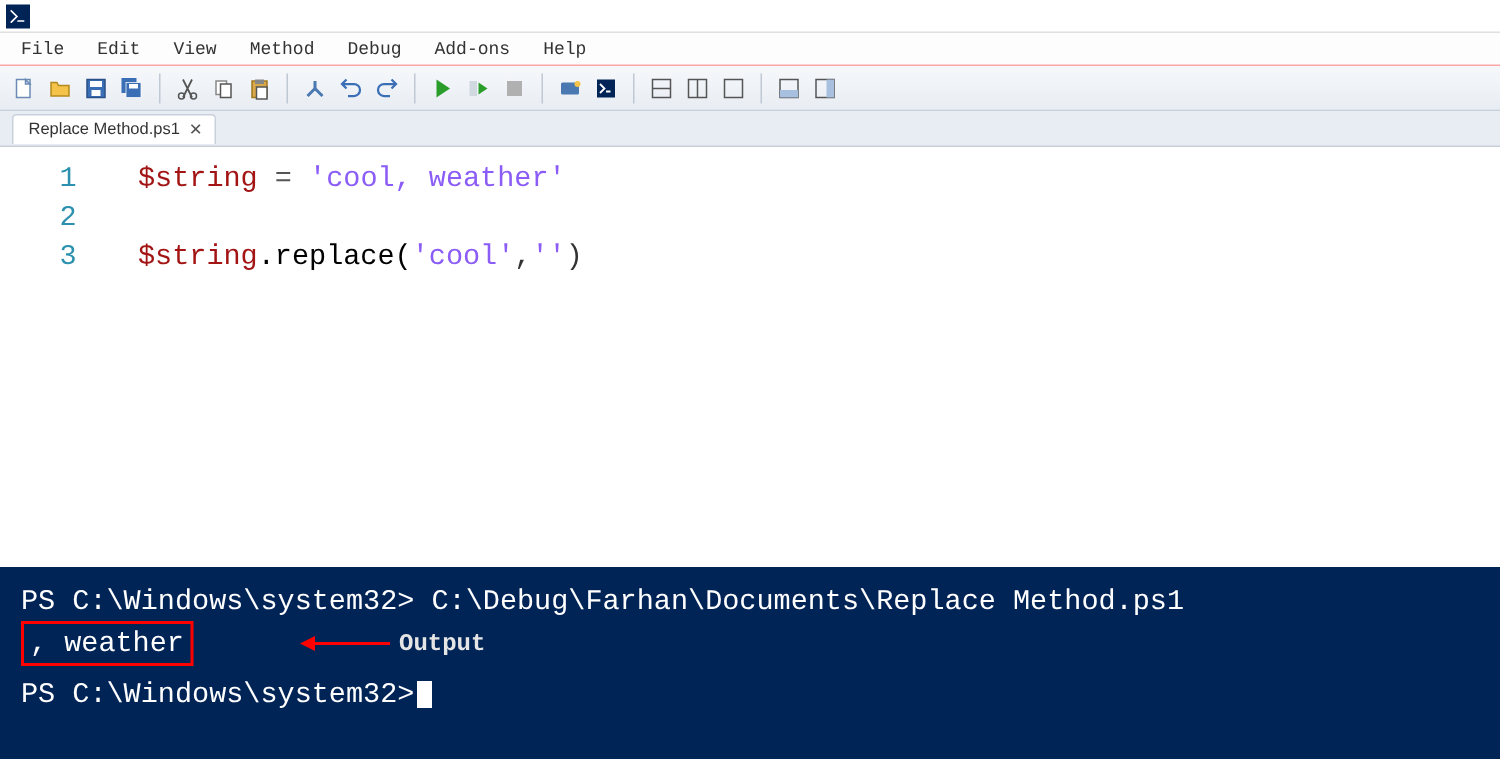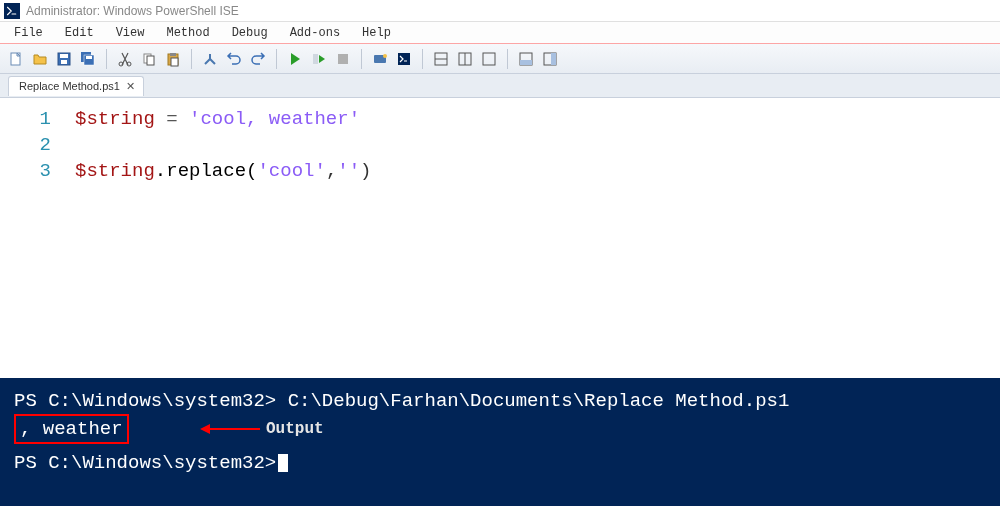--- a/index.html
+++ b/index.html
@@ -18,21 +18,21 @@
 .tbtn svg { width: 16px; height: 16px; }
 
 .tabbar { height: 24px; background: #e8edf3; display: flex; align-items: center; border-bottom: 1px solid #c8d0dc; padding-left: 8px; }
 .tab { background: #fff; border: 1px solid #c8d0dc; border-bottom: none; padding: 3px 8px 3px 10px; font-size: 11px; color: #333; display: flex; align-items: center; gap: 6px; border-radius: 3px 3px 0 0; }
 .tab-close { font-size: 11px; color: #555; cursor: pointer; }
 
 .editor { background: #fff; height: 280px; padding: 8px 0; font-family: Consolas, 'Courier New', monospace; font-size: 19px; overflow: hidden; }
 .code-line { display: flex; align-items: baseline; line-height: 26px; }
 .gutter { width: 75px; text-align: right; padding-right: 24px; color: #2b91af; font-size: 19px; user-select: none; }
 .code { white-space: pre; }
-.tok-var { color: #a31515; }
+.tok-var { color: #a31515; margin-left: 17px; }
 .tok-op { color: #555; }
 .tok-str { color: #8b5cf6; }
 .tok-method { color: #000000; }
 .tok-paren { color: #333; }
 
 .console { background: #012456; color: #fff; font-family: Consolas, 'Courier New', monospace; font-size: 19px; padding: 10px 14px; height: 128px; position: relative; line-height: 26px; }
 .console .prompt { color: #fff; }
 .console .cmd { color: #fff; }
 .output-box { border: 2px solid #ff0000; display: inline-block; padding: 0 4px; position: relative; }
 .annot-arrow { position: absolute; left: 200px; top: 38px; display: flex; align-items: center; color: #e5e5e5; font-weight: bold; font-size: 16px; }
@@ -41,21 +41,20 @@
 </style>
 </head>
 <body>
 
 <div class="titlebar">
   <span class="titlebar-icon">
     <svg viewBox="0 0 16 16">
         <path d="M2 3 L7 8 L2 13 M8 12 L13 12" stroke="#fff" stroke-width="1.5" fill="none" stroke-linecap="round"></path>
       </svg>
   </span>
-  <span>Administrator: Windows PowerShell ISE</span>
 </div>
 
 <div class="menubar">
   <span class="menu-item">File</span>
   <span class="menu-item">Edit</span>
   <span class="menu-item">View</span>
   <span class="menu-item">Method</span>
   <span class="menu-item">Debug</span>
   <span class="menu-item">Add-ons</span>
   <span class="menu-item">Help</span>

